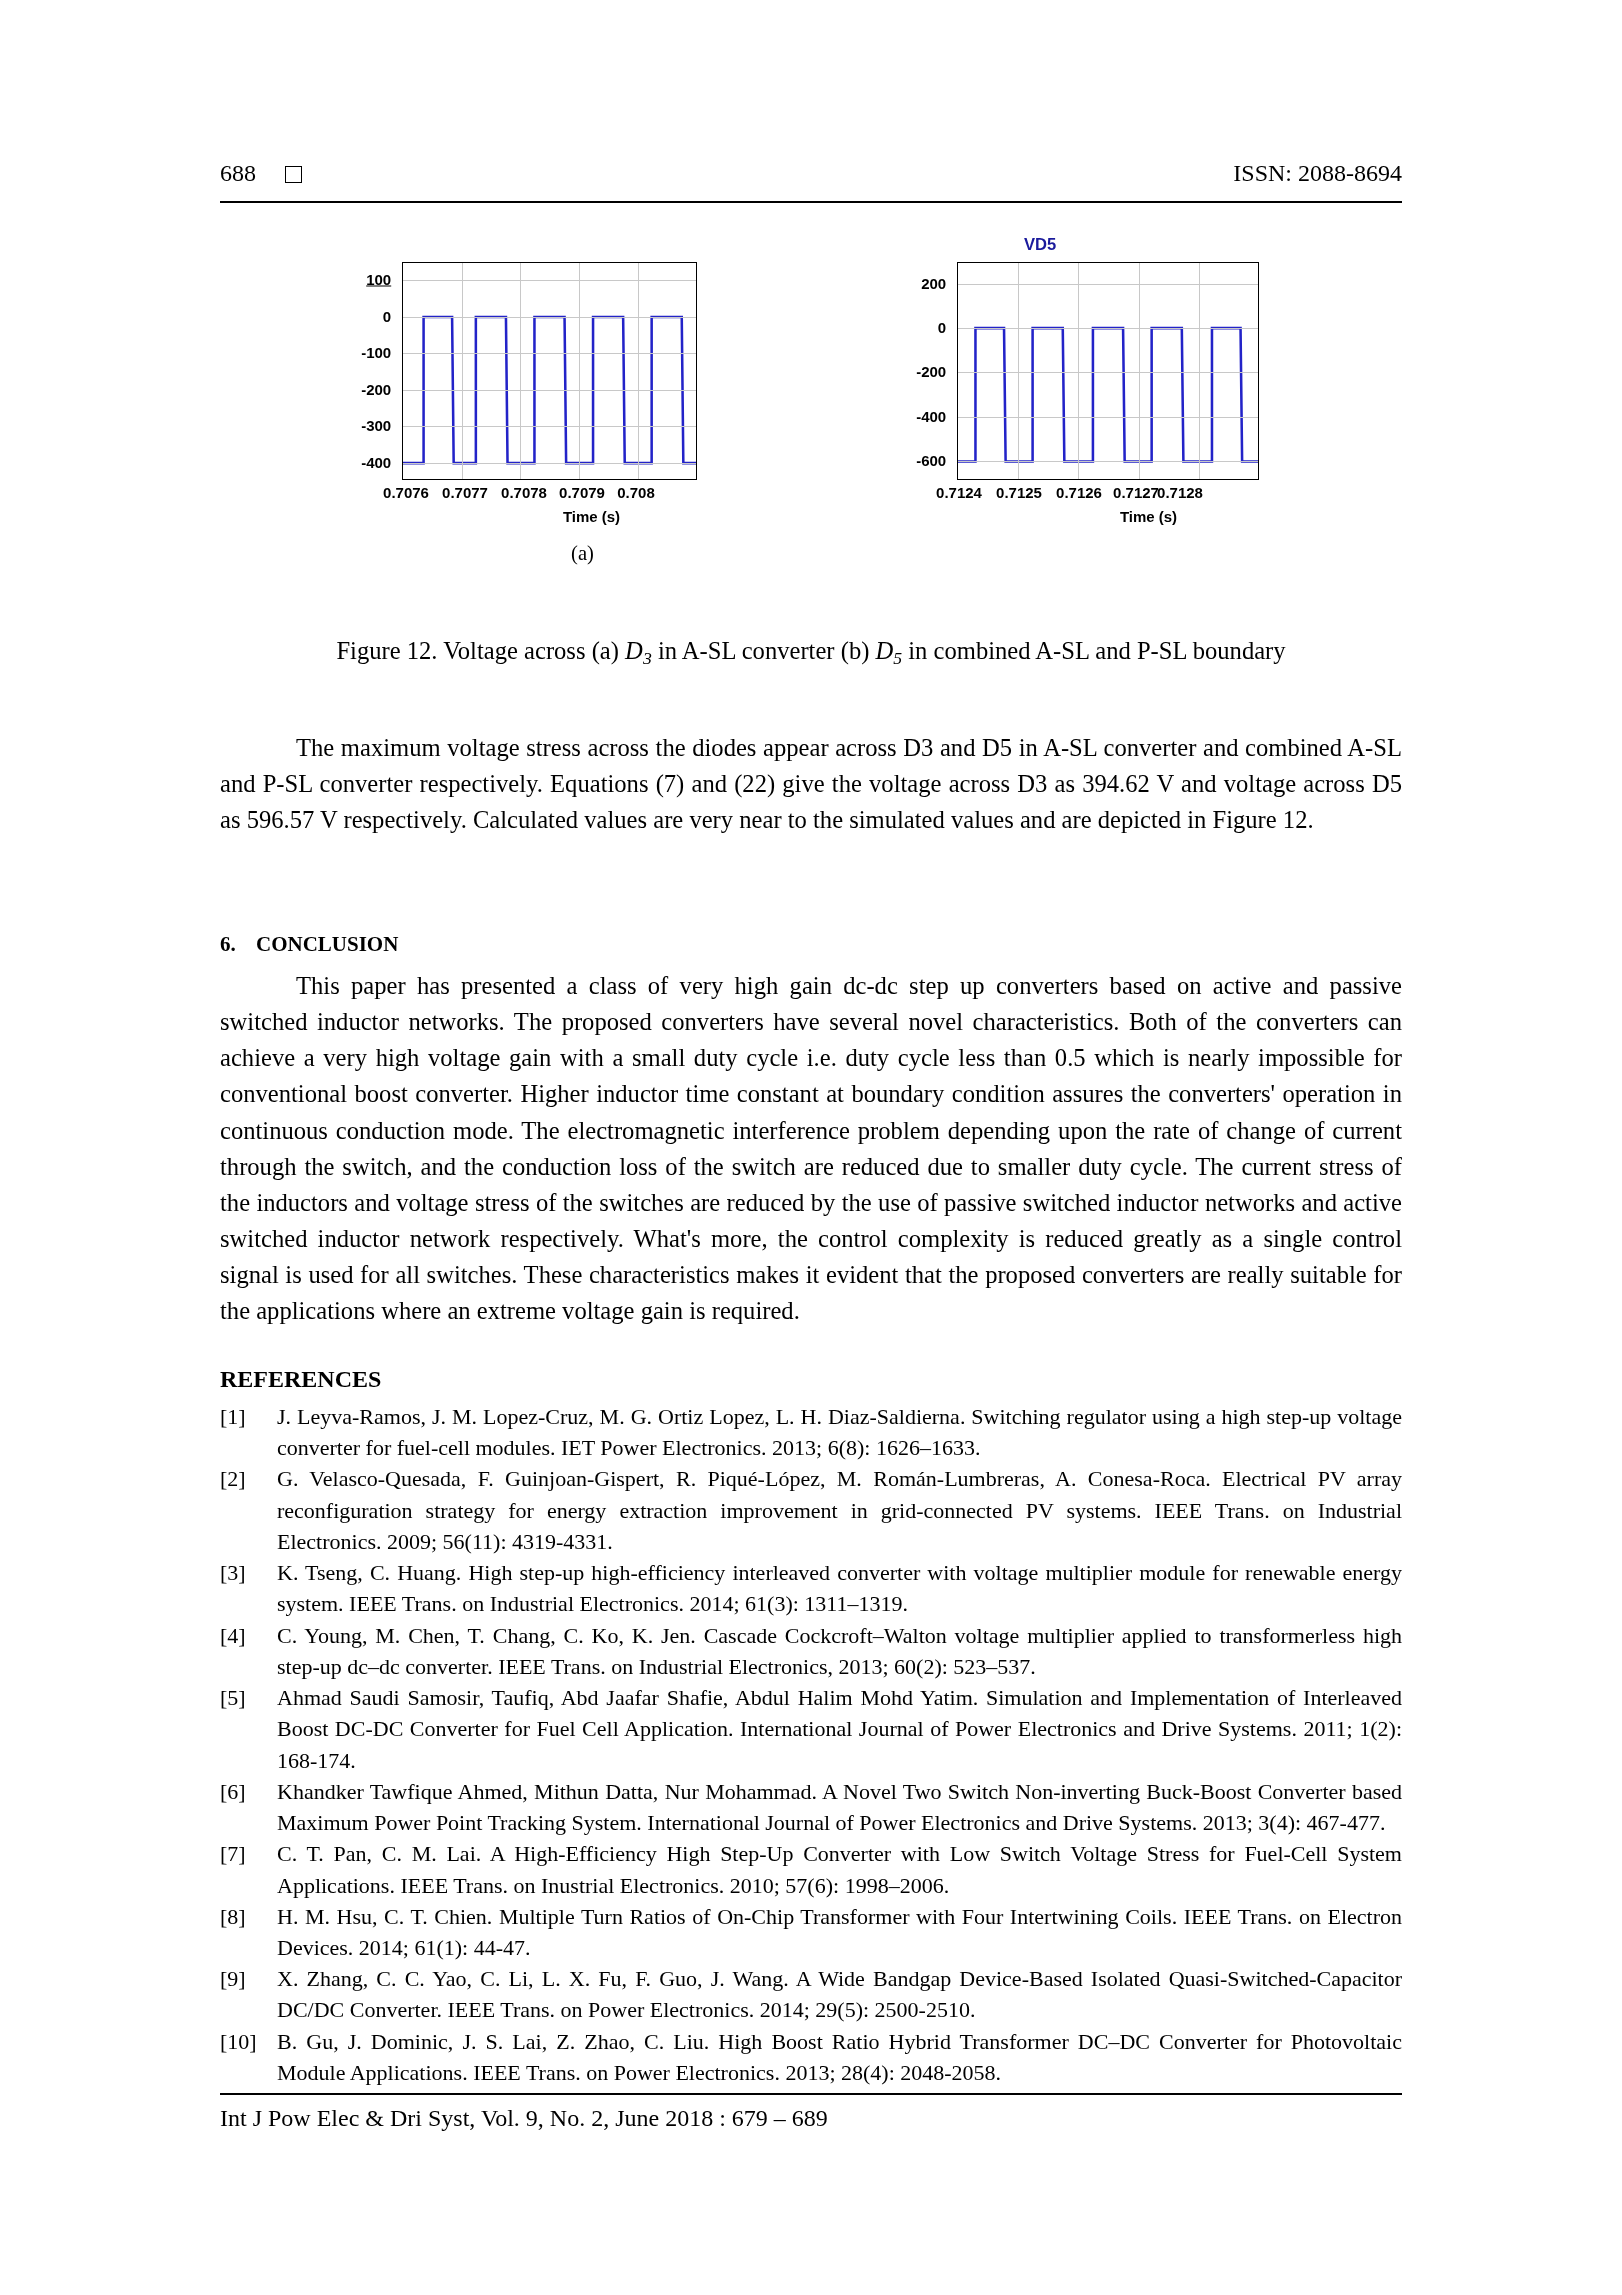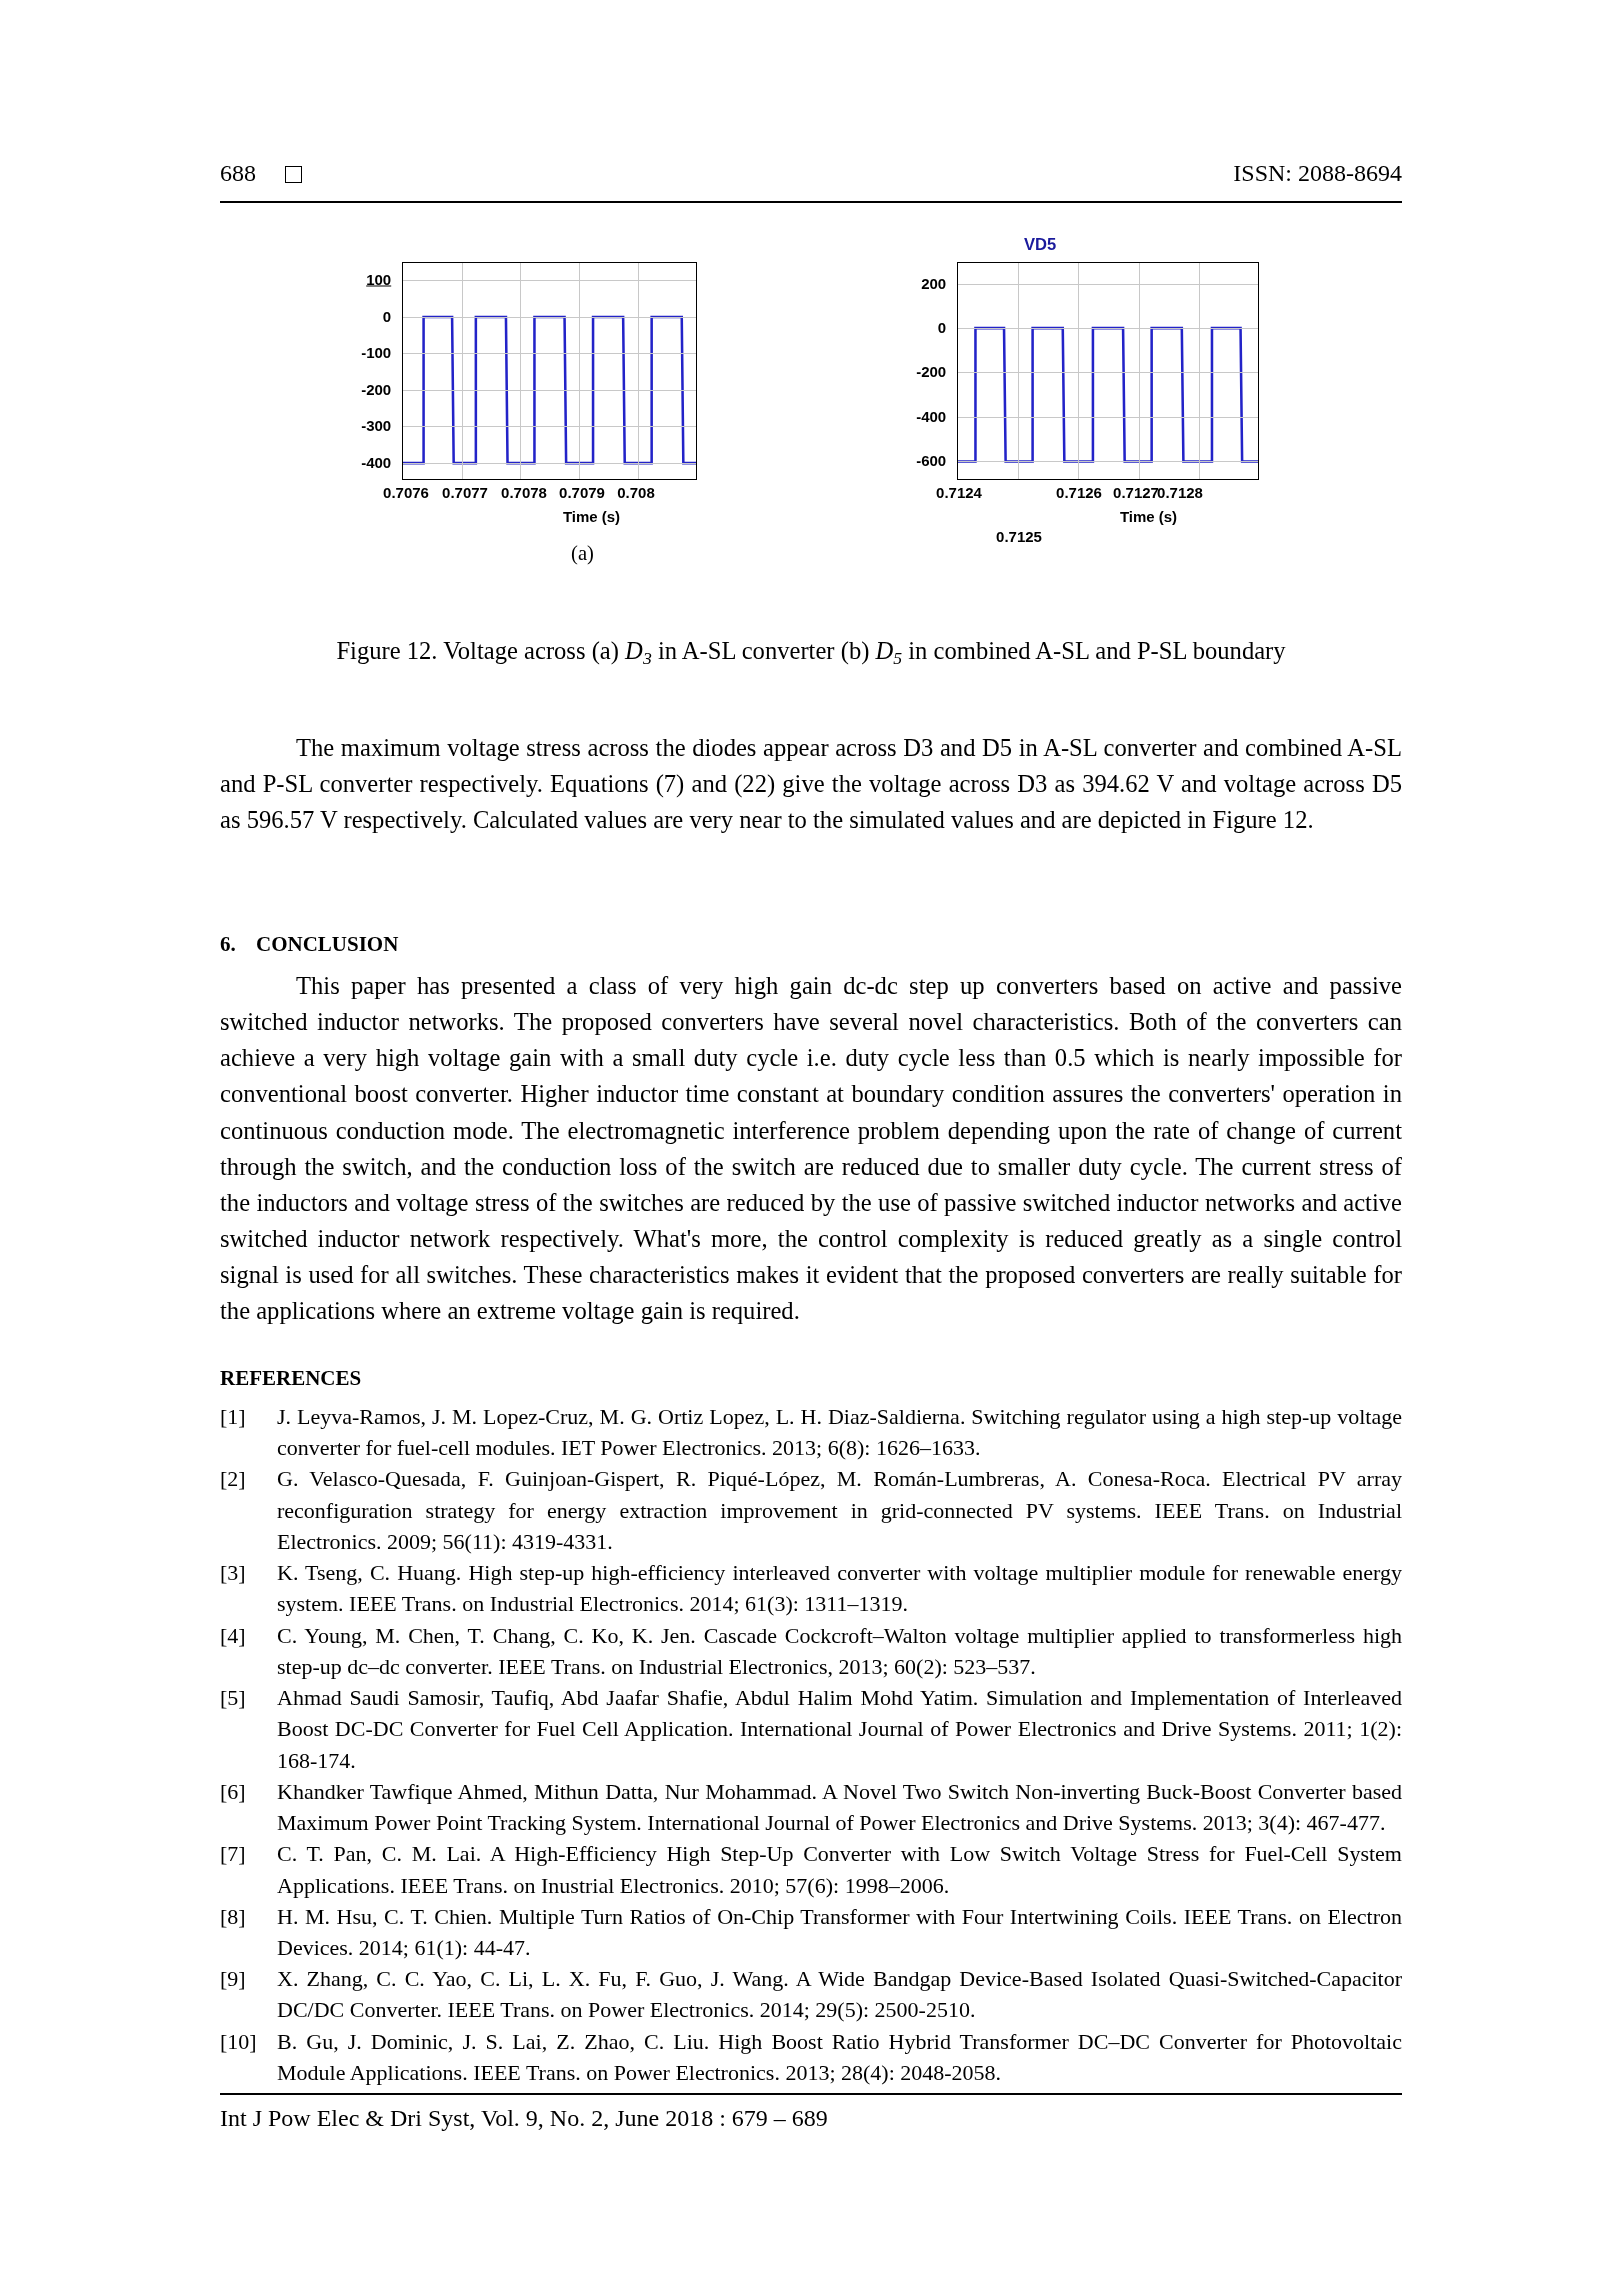--- a/index.html
+++ b/index.html
@@ -200,21 +200,21 @@
     top: 919px;
   }
   .sec-head .num { display: inline-block; width: 36px; }
 
   .p-conclusion { top: 955px; }
 
   .ref-head {
     position: absolute;
     left: 0;
     top: 1353px;
-    font-size: 21px;
+    font-size: 24px;
     font-weight: bold;
   }
   .ref-list {
     position: absolute;
     left: 0;
     top: 1388px;
     width: 1182px;
   }
   .ref-item {
     position: relative;
@@ -326,21 +326,21 @@
           <div class="gridline-h" style="top:109px;"></div>
           <div class="gridline-h" style="top:154px;"></div>
           <div class="gridline-h" style="top:198px;"></div>
           <svg width="300" height="216" viewBox="0 0 378 272" preserveAspectRatio="none">
             <polyline points="0,250 22,250 22,82 58,82 60,250 94,250 94,82 132,82 134,250 170,250 170,82 208,82 210,250 244,250 244,82 282,82 284,250 320,250 320,82 356,82 358,250 378,250" fill="none" stroke="#2323c8" stroke-width="3.2" stroke-linejoin="miter"></polyline>
           </svg>
         </div>
 
         <div class="xlabels">
           <div class="xlabel" style="left:105px;">0.7124</div>
-          <div class="xlabel" style="left:165px;margin-top:44px;">0.7125</div>
+          <div class="xlabel" style="left:165px;">0.7125</div>
           <div class="xlabel" style="left:225px;">0.7126</div>
           <div class="xlabel" style="left:282px;">0.7127</div>
           <div class="xlabel" style="left:326px;">0.7128</div>
         </div>
         <div class="axis-caption">Time (s)</div>
       </div>
     </div>
 
     <div class="fig-caption">
       <span>Figure 12. Voltage across (a) </span><span class="ital">D</span><span class="sub ital">3</span><span> in A-SL converter (b) </span><span class="ital">D</span><span class="sub ital">5</span><span> in combined A-SL and P-SL boundary</span>

